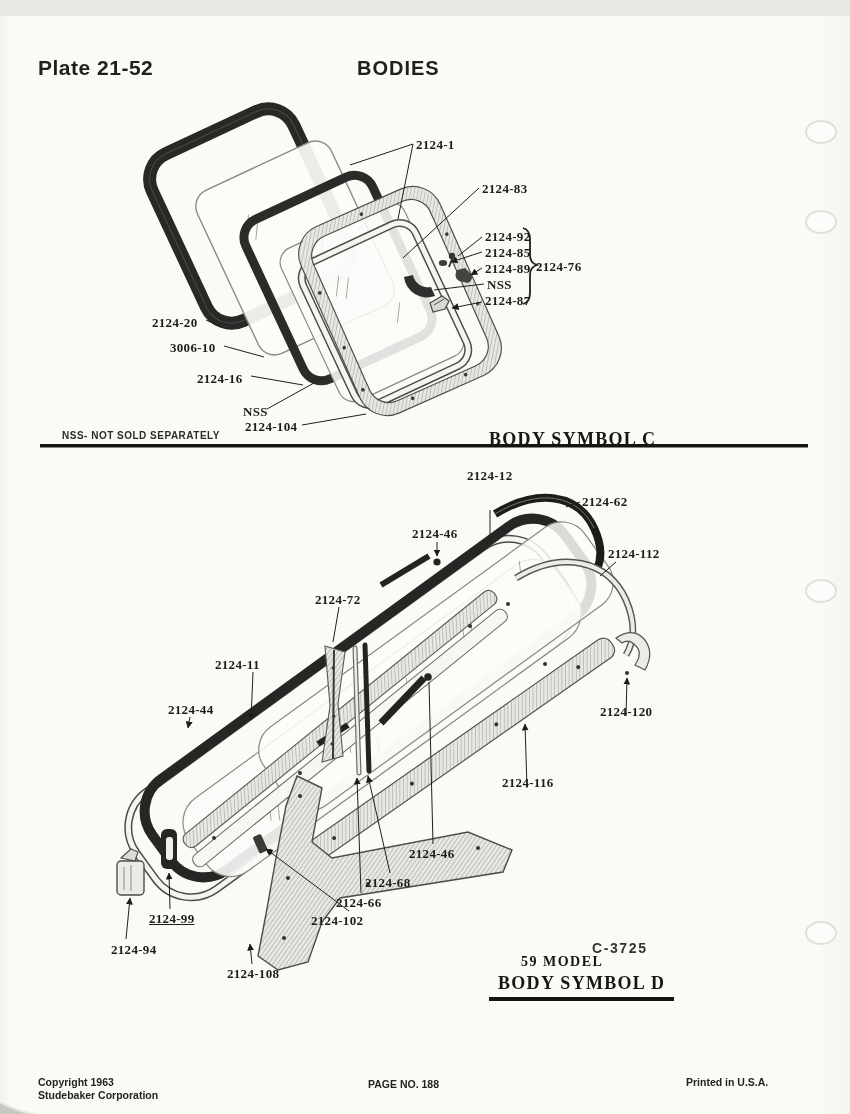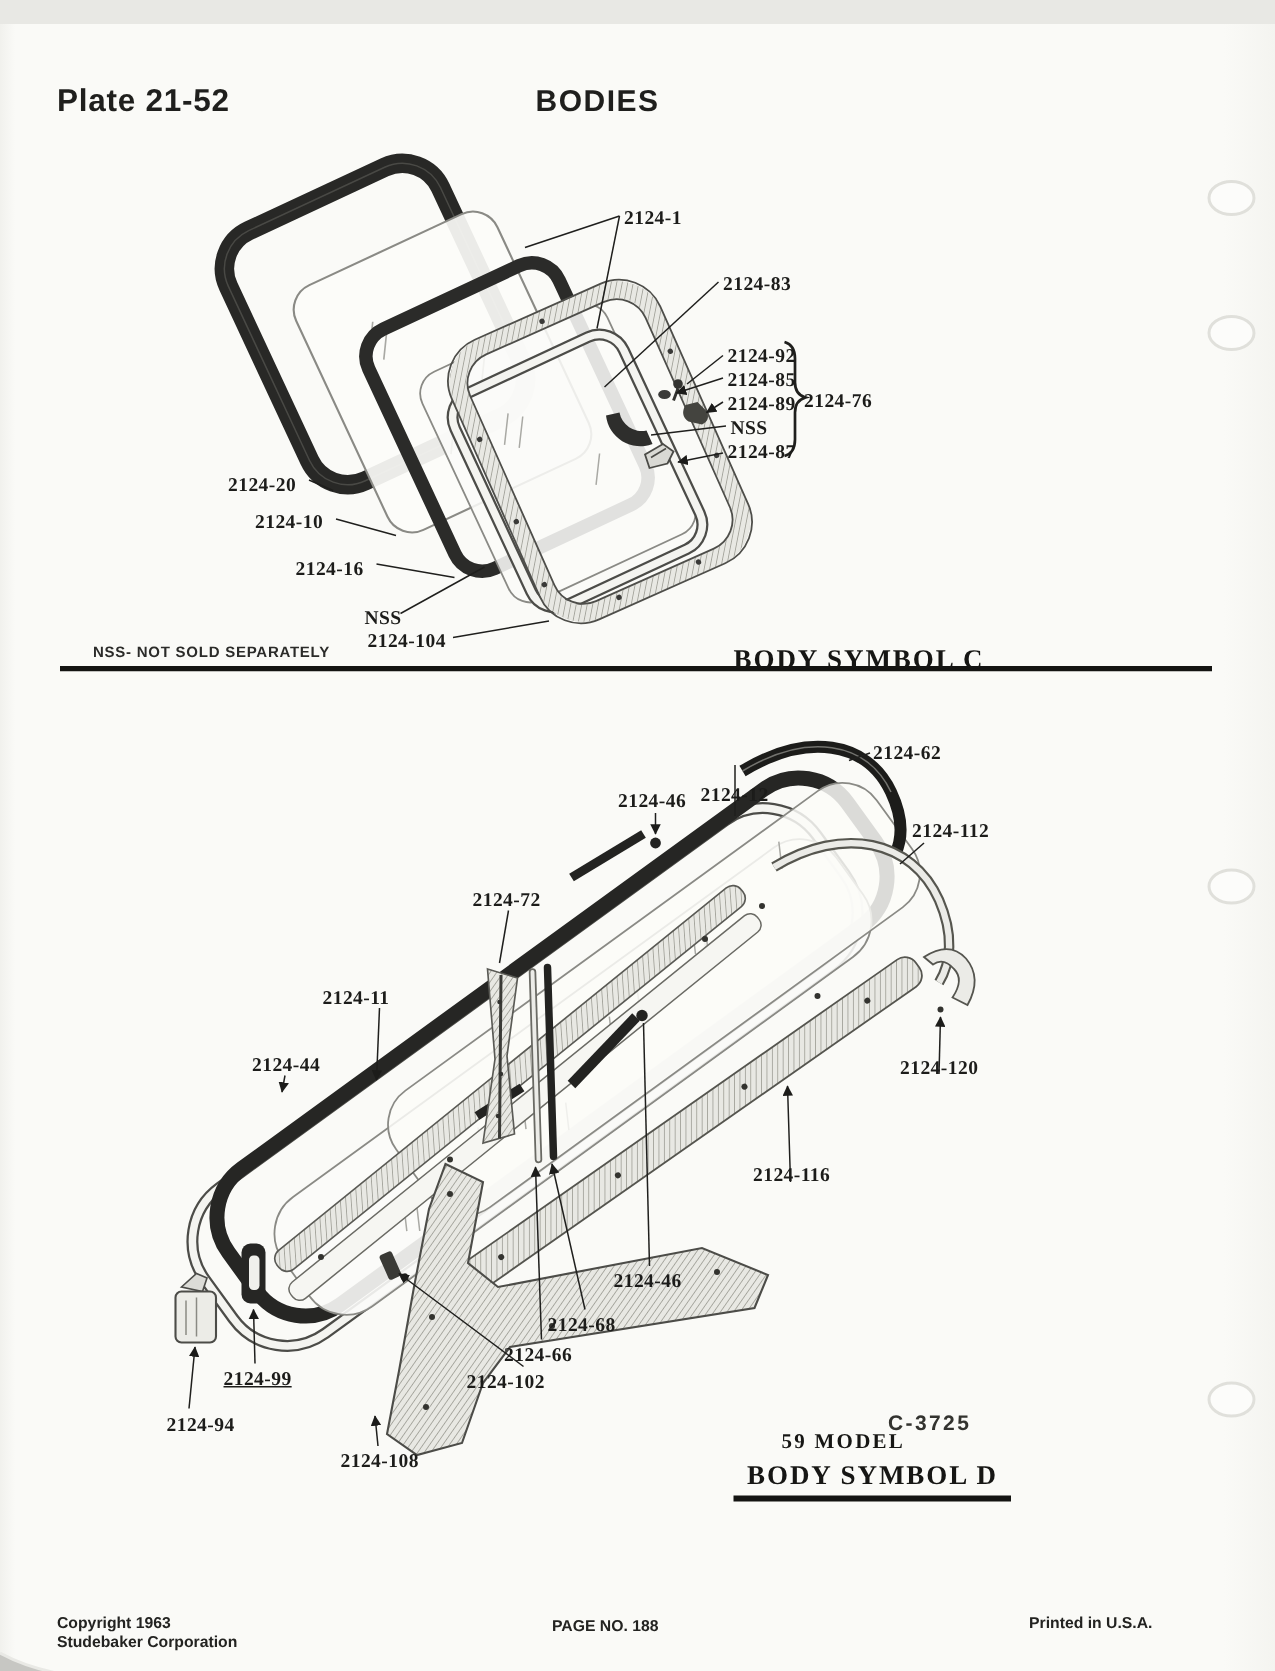--- a/index.html
+++ b/index.html
@@ -236,27 +236,27 @@
   <div>
       <div class="callout" style="left: 416px; top: 121px;">2124-1</div>
       <div class="callout" style="left: 482px; top: 165px;">2124-83</div>
       <div class="callout" style="left: 485px; top: 213px;">2124-92</div>
       <div class="callout" style="left: 485px; top: 229px;">2124-85</div>
       <div class="callout" style="left: 485px; top: 245px;">2124-89</div>
       <div class="callout" style="left: 536px; top: 243px;">2124-76</div>
       <div class="callout" style="left: 487px; top: 261px;">NSS</div>
       <div class="callout" style="left: 485px; top: 277px;">2124-87</div>
       <div class="callout" style="left: 152px; top: 299px;">2124-20</div>
-      <div class="callout" style="left: 170px; top: 324px;">2124-10</div>
+      <div class="callout" style="left: 170px; top: 324px;">3006-10</div>
       <div class="callout" style="left: 197px; top: 355px;">2124-16</div>
       <div class="callout" style="left: 243px; top: 388px;">NSS</div>
       <div class="callout" style="left: 245px; top: 403px;">2124-104</div>
     </div>
   <div>
-      <div class="callout" style="left: 467px; top: 506px;">2124-12</div>
+      <div class="callout" style="left: 467px; top: 452px;">2124-12</div>
       <div class="callout" style="left: 582px; top: 478px;">2124-62</div>
       <div class="callout" style="left: 412px; top: 510px;">2124-46</div>
       <div class="callout" style="left: 608px; top: 530px;">2124-112</div>
       <div class="callout" style="left: 315px; top: 576px;">2124-72</div>
       <div class="callout" style="left: 215px; top: 641px; text-align: right;">2124-11</div>
       <div class="callout" style="left: 168px; top: 686px;">2124-44</div>
       <div class="callout" style="left: 600px; top: 688px;">2124-120</div>
       <div class="callout" style="left: 502px; top: 759px;">2124-116</div>
       <div class="callout" style="left: 409px; top: 830px;">2124-46</div>
       <div class="callout" style="left: 365px; top: 859px;">2124-68</div>

